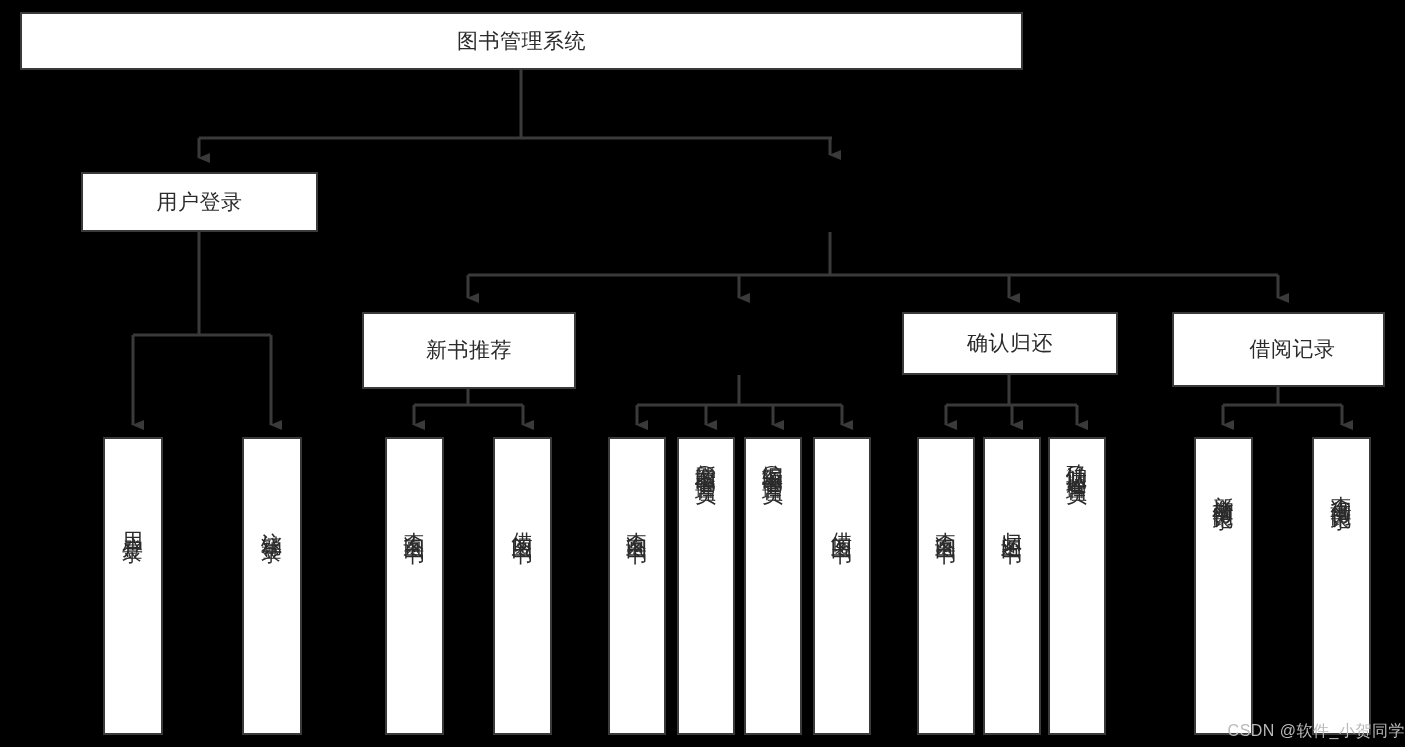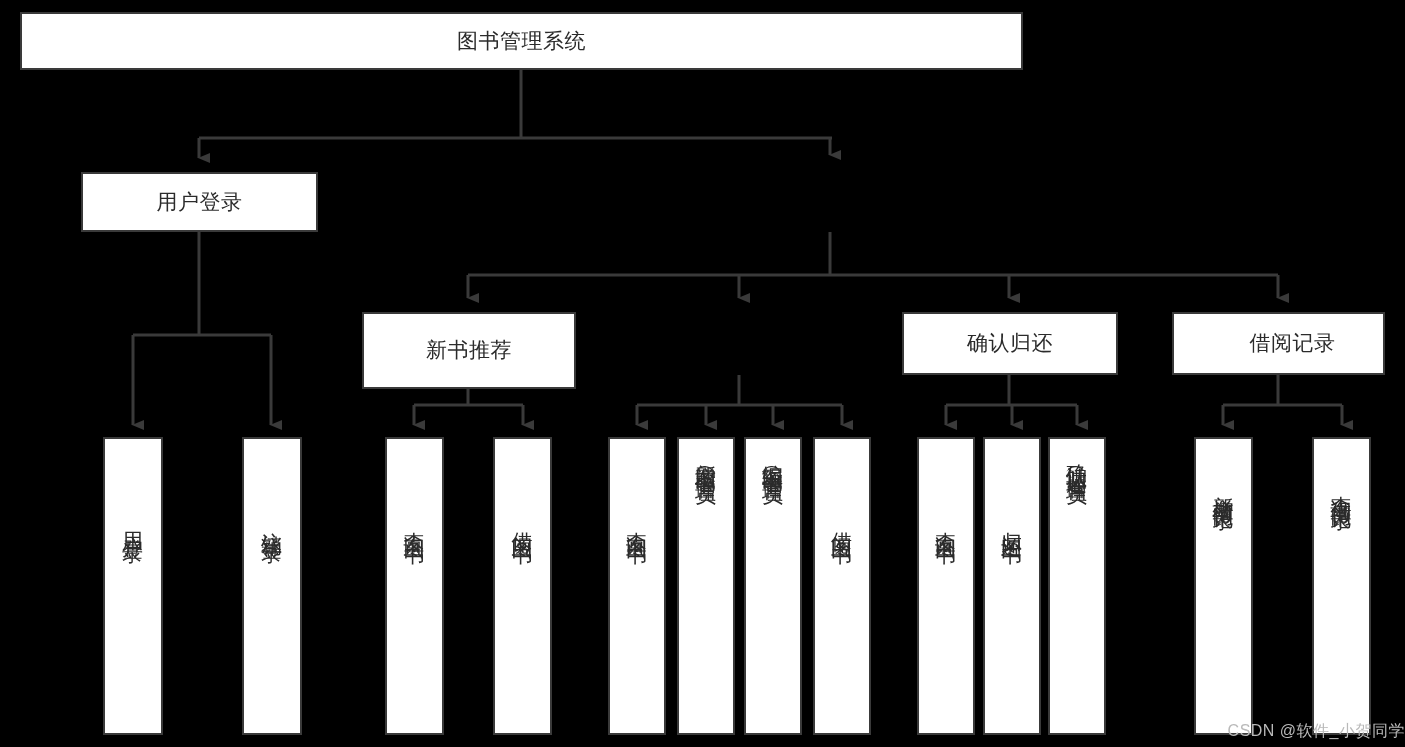--- a/index.html
+++ b/index.html
@@ -131,21 +131,21 @@
   <div class="node horiz" style="left:81px; top:172px; width:237px; height:60px;">
     <span class="node-label">用户登录</span>
   </div>
 
   <div class="node horiz" style="left:362px; top:312px; width:214px; height:77px;align-items:center;">
     <span class="node-label">新书推荐</span>
   </div>
   <div class="node horiz" style="left:902px; top:312px; width:216px; height:63px;">
     <span class="node-label">确认归还</span>
   </div>
-  <div class="node horiz" style="left:1172px; top:312px; width:213px; height:63px;padding-left:28px;">
+  <div class="node horiz" style="left:1172px; top:312px; width:213px; height:75px;padding-left:28px;">
     <span class="node-label">借阅记录</span>
   </div>
 
   <div class="node vert" style="left:103px; top:437px; width:60px; height:298px; padding-top:76px;">
     <span class="node-label">用户登录</span>
   </div>
   <div class="node vert" style="left:242px; top:437px; width:60px; height:298px; padding-top:76px;">
     <span class="node-label">注销登录</span>
   </div>
 

